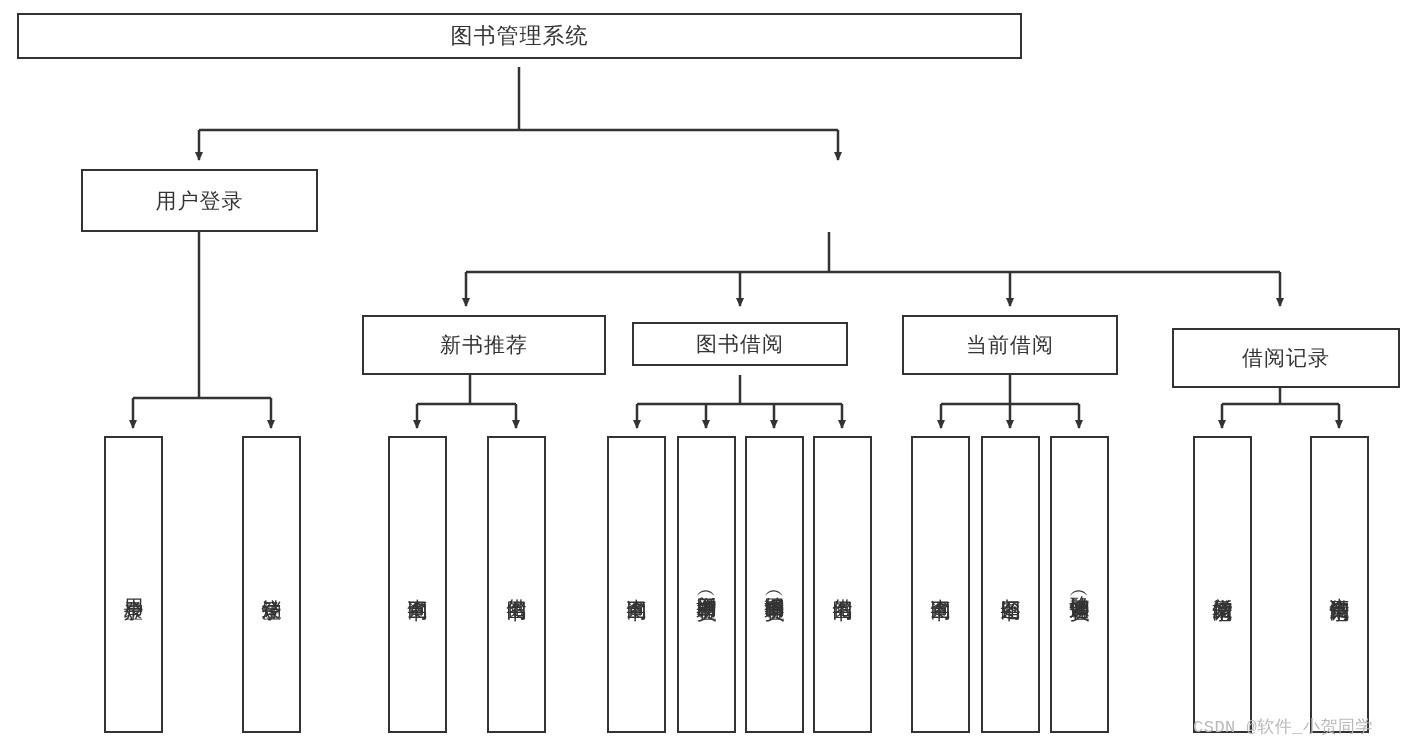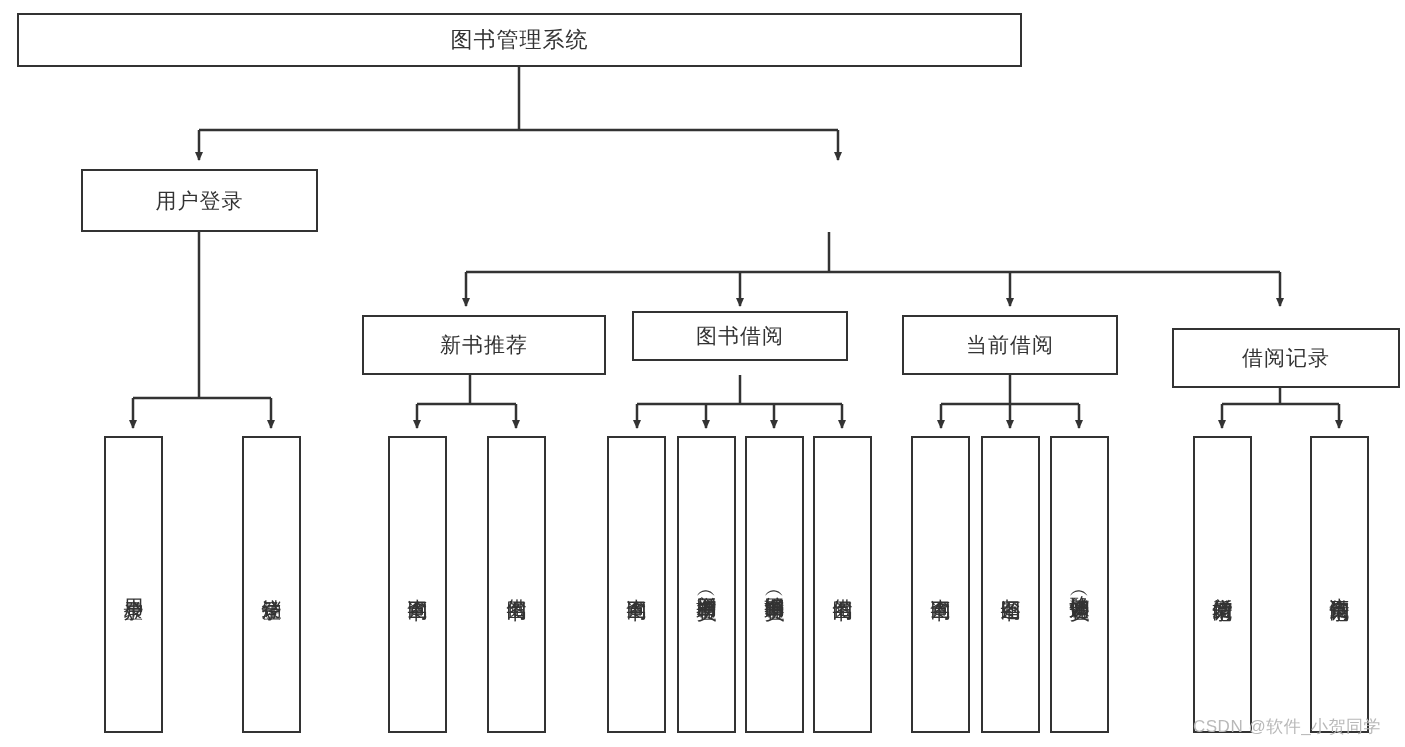--- a/index.html
+++ b/index.html
@@ -115,32 +115,32 @@
       <path d="M1010,404 L1010,428" marker-end="url(#arrow)"></path>
       <path d="M1079,404 L1079,428" marker-end="url(#arrow)"></path>
 
       <path d="M1280,375 L1280,404"></path>
       <path d="M1222,404 L1339,404"></path>
       <path d="M1222,404 L1222,428" marker-end="url(#arrow)"></path>
       <path d="M1339,404 L1339,428" marker-end="url(#arrow)"></path>
     </g>
   </svg>
 
-  <div class="node horiz root" style="left:17px; top:13px; width:1005px; height:54px;">
+  <div class="node horiz root" style="left:17px; top:13px; width:1005px; height:46px;">
     <span>图书管理系统</span>
   </div>
 
   <div class="node horiz" style="left:81px; top:169px; width:237px; height:63px;">
     <span>用户登录</span>
   </div>
 
   <div class="node horiz" style="left:362px; top:315px; width:244px; height:60px;">
     <span>新书推荐</span>
   </div>
-  <div class="node horiz" style="left:632px; top:311px; width:216px; height:50px;">
+  <div class="node horiz" style="left:632px; top:322px; width:216px; height:44px;">
     <span>图书借阅</span>
   </div>
   <div class="node horiz" style="left:902px; top:315px; width:216px; height:60px;">
     <span>当前借阅</span>
   </div>
   <div class="node horiz" style="left:1172px; top:328px; width:228px; height:60px;">
     <span>借阅记录</span>
   </div>
 
   <div class="node vert" style="left:104px; top:436px; width:59px; height:297px;">
@@ -180,15 +180,15 @@
     <span>确认归还（管理员）</span>
   </div>
 
   <div class="node vert" style="left:1193px; top:436px; width:59px; height:297px;">
     <span>新增借阅记录</span>
   </div>
   <div class="node vert" style="left:1310px; top:436px; width:59px; height:297px;">
     <span>查询借阅记录</span>
   </div>
 
-  <div class="watermark" style="left:1193px; top:715px;">CSDN @软件_小贺同学</div>
+  <div class="watermark" style="left:1193px; top:715px;font-family:Liberation Mono, monospace;">CSDN @软件_小贺同学</div>
 
 </div>
 
 </body></html>

